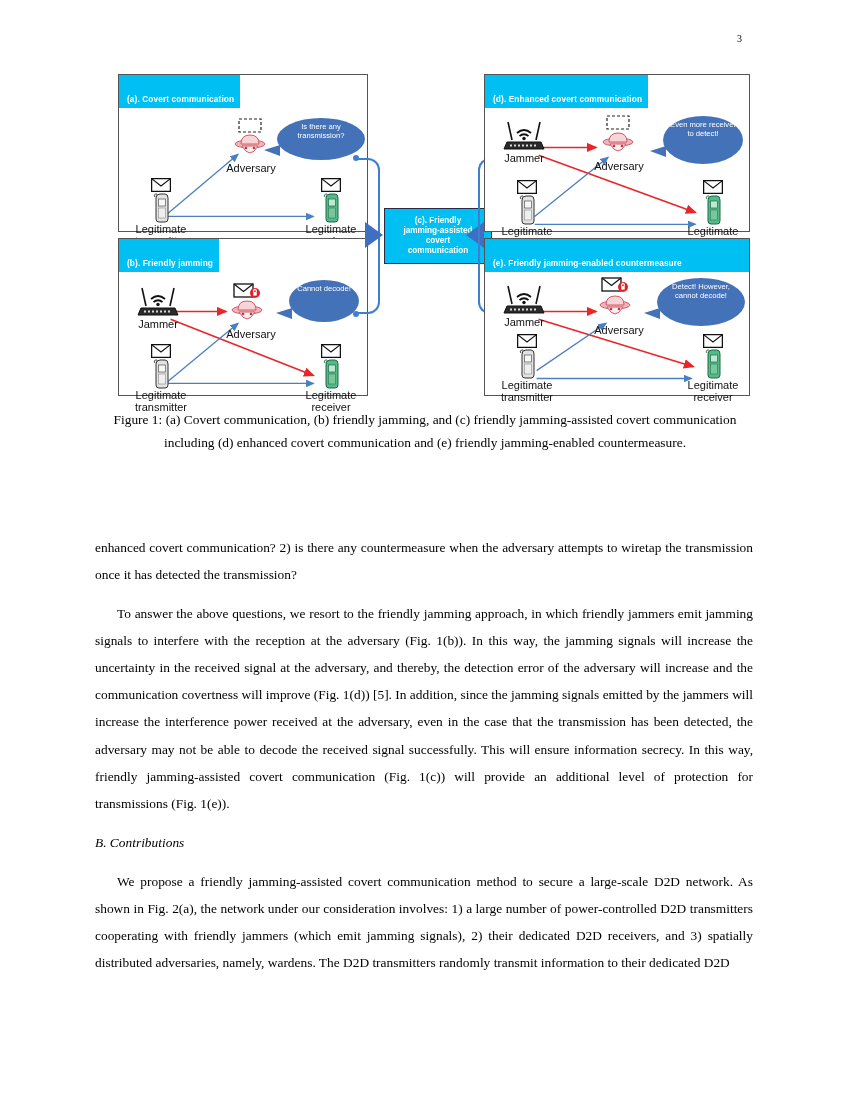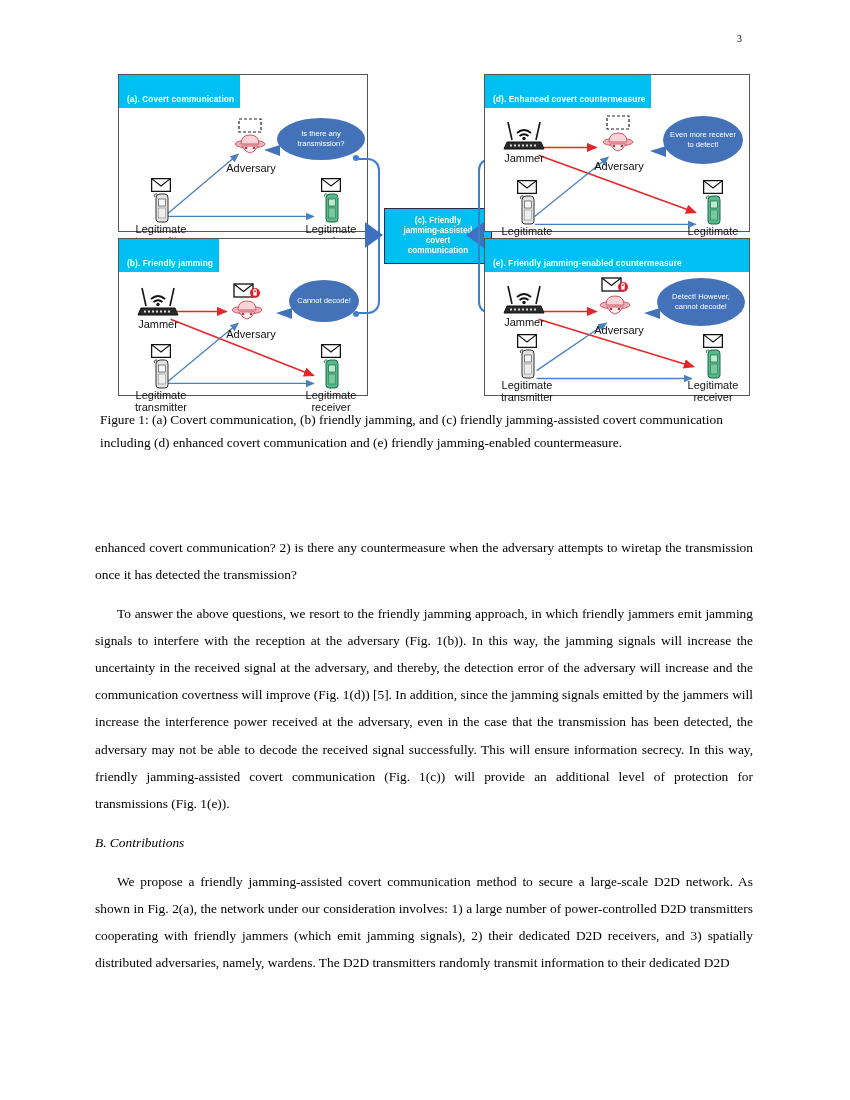--- a/index.html
+++ b/index.html
@@ -95,38 +95,38 @@
 
   
   .bubble {
     position:absolute;
     background:#4472B8;
     border-radius:50%;
     color:#fff;
     font-family:"Liberation Sans", sans-serif;
     font-size:7.6px; line-height:1.25;
     text-align:center;
-    display:flex; align-items:center; justify-content:center;
+    display:flex; justify-content:center;
     padding:4px 6px;
   }
   .bubble-tail {
     position:absolute; width:0; height:0;
     border-top:5px solid transparent;
     border-bottom:6px solid transparent;
     border-right:16px solid #4472B8;
   }
 
   
   .links { position:absolute; left:0; top:0; width:100%; height:100%; pointer-events:none; }
 
   
   .caption {
     position:absolute; left:100px; top:408px; width:650px;
     font-family:"Liberation Serif", serif;
-    font-size:13.4px; line-height:1.75; color:#000;
+    font-size:13.4px; line-height:1.75; text-align:center; color:#000;
   }
 
   
   .body-text {
     position:absolute; left:95px; top:522px; width:658px;
     font-family:"Liberation Serif", serif;
     font-size:13.4px; line-height:2.02; text-align:justify; color:#000;
   }
   .body-text p { margin:12px 0 0 0; text-indent:0; }
   .body-text p.indent { text-indent:22px; }
@@ -308,21 +308,21 @@
     <div class="arrow-right-c"></div>
 
     <div id="box-c">
       <span>(c). Friendly jamming-assisted covert communication</span>
     </div>
 
     <div class="arrow-left-d"></div>
     <div class="bracket-right"></div>
 
     <div class="panel" id="panel-d">
-      <div class="panel-header narrow">(d). Enhanced covert countermeasure</div>
+      <div class="panel-header narrow">(d). Enhanced covert communication</div>
       <div class="panel-body">
 
         <svg class="links" viewBox="0 0 266 143" preserveAspectRatio="none">
           <defs>
             <marker id="bluearrD" markerWidth="7" markerHeight="7" refX="6" refY="3" orient="auto">
               <path d="M0,0 L7,3 L0,6 z" fill="#4a7fc1"></path>
             </marker>
             <marker id="redarrD" markerWidth="7" markerHeight="7" refX="6" refY="3" orient="auto">
               <path d="M0,0 L7,3 L0,6 z" fill="#e8262a"></path>
             </marker>

